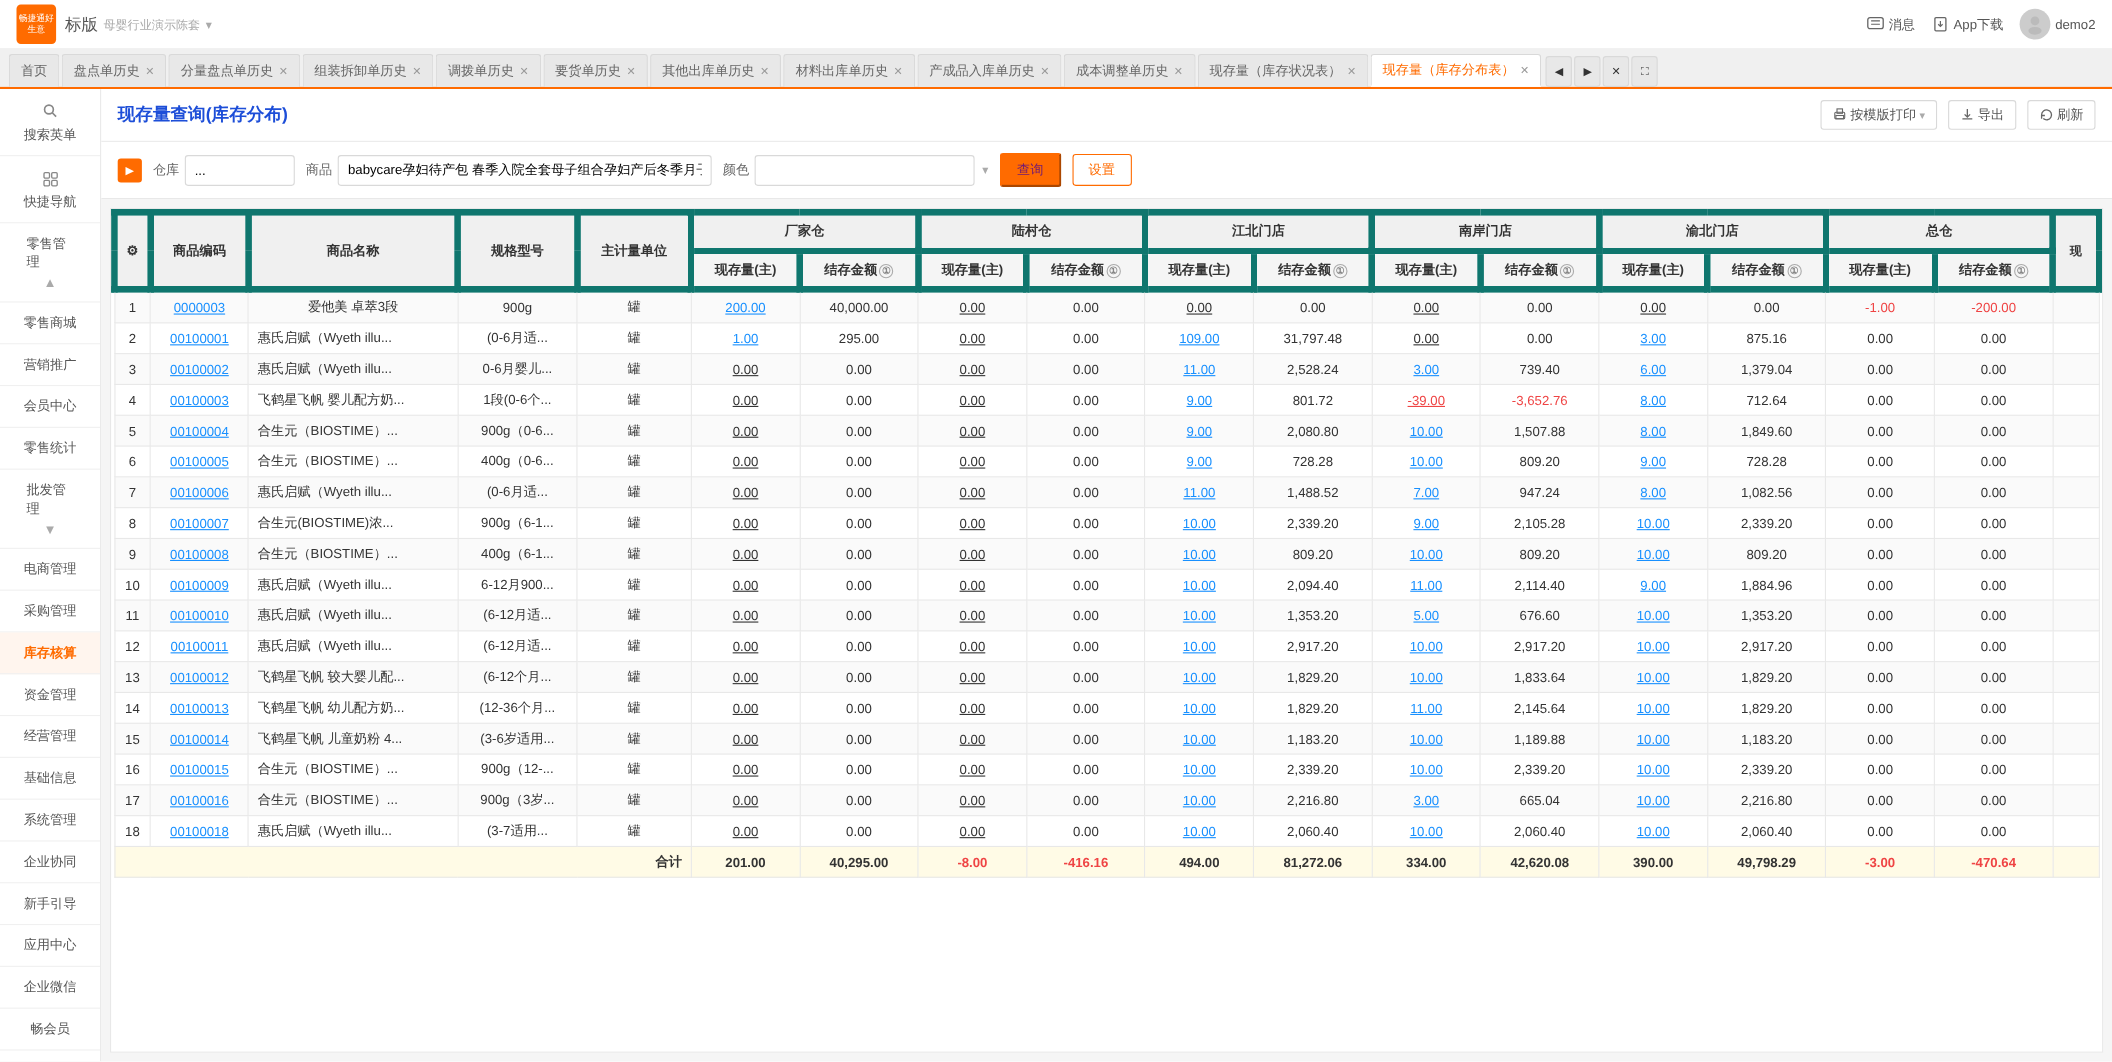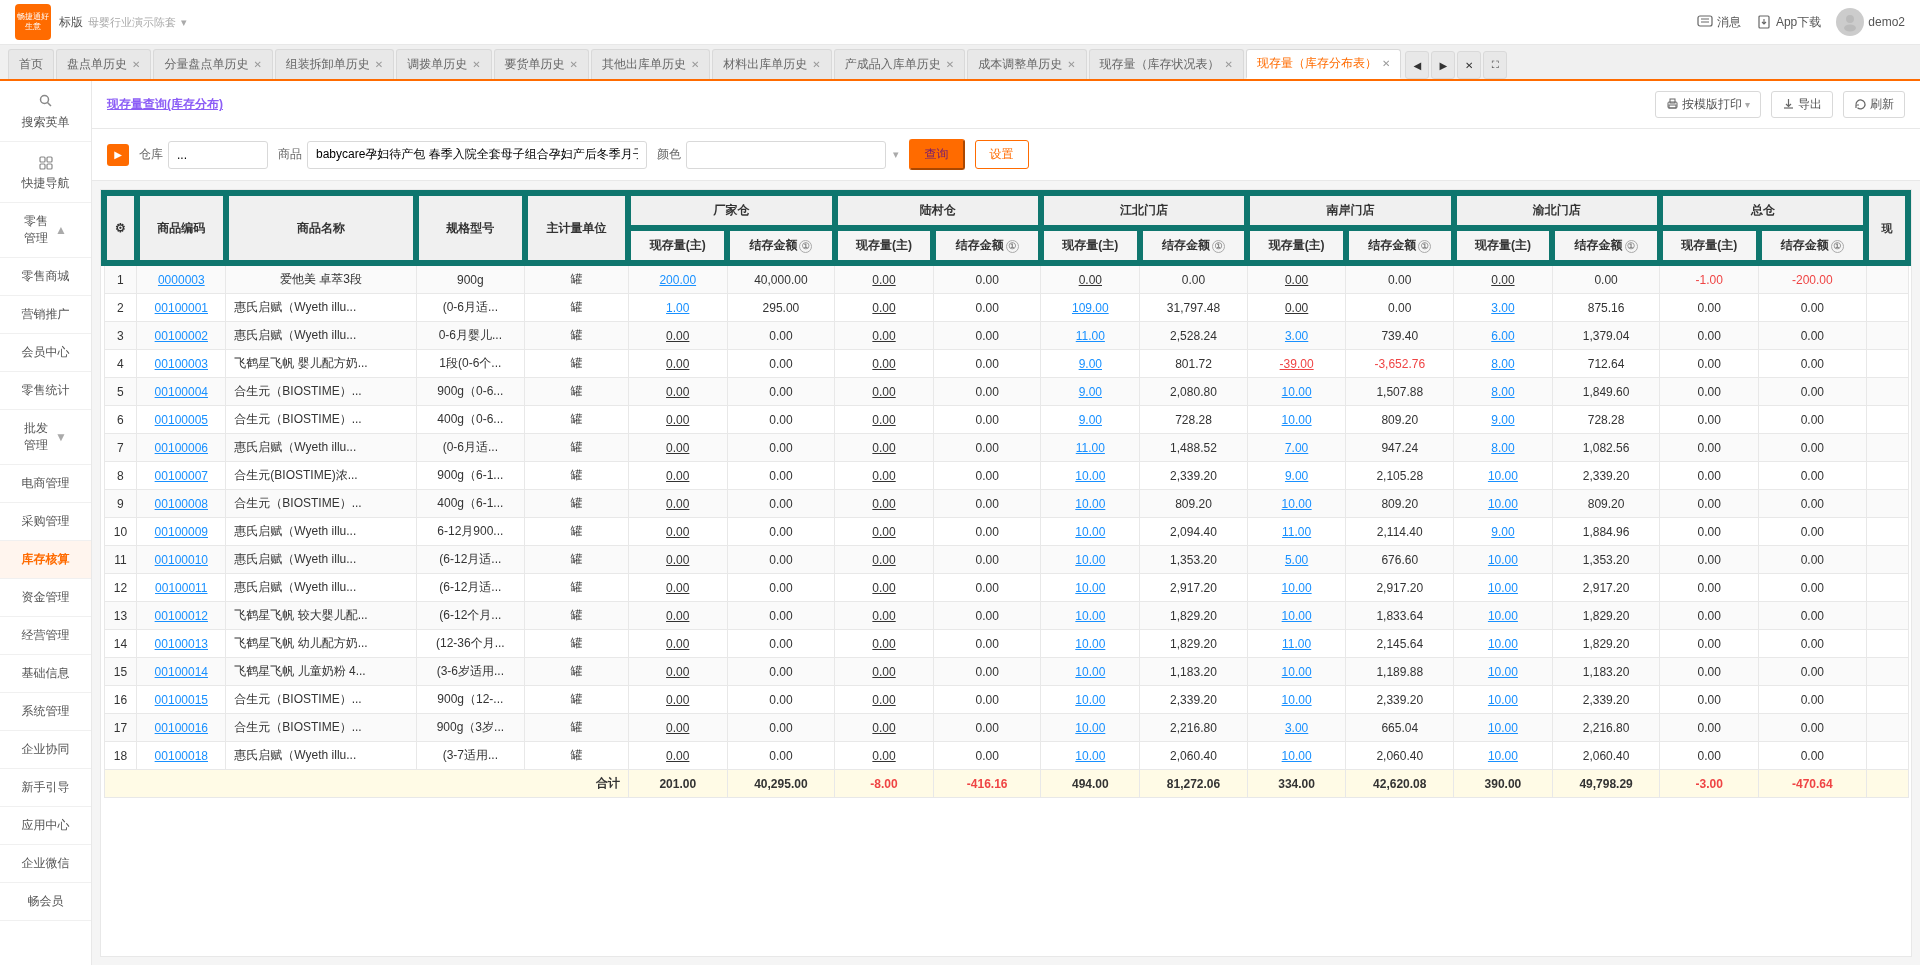--- a/index.html
+++ b/index.html
@@ -141,21 +141,21 @@
       color: #ff6b00;
     }
     .sidebar-item .icon-circle {
       width: 20px;
       height: 20px;
       display: flex;
       align-items: center;
       justify-content: center;
     }
     .sidebar-item-with-arrow {
-      flex-direction: row;
+      flex-direction: column;
       justify-content: center;
       padding: 10px 24px;
       text-align: left;
     }
 
     
     .content-area {
       flex: 1;
       overflow: hidden;
       display: flex;
@@ -166,24 +166,23 @@
     
     .page-header {
       background: #fff;
       padding: 10px 15px;
       display: flex;
       align-items: center;
       justify-content: space-between;
       border-bottom: 1px solid #e8e8e8;
     }
     .page-title {
-      font-size: 12px;
+      font-size: 16px;
       font-weight: bold;
-      color: #8b5cf6;
-      text-decoration: underline;
+      color: #1d4ed8;
     }
     .header-actions {
       display: flex;
       align-items: center;
       gap: 10px;
       justify-content: center;
     }
     .btn-action {
       display: flex;
       align-items: center;
@@ -336,21 +335,21 @@
   </style>
 </head>
 <body>
 
 <div class="top-bar">
   <div class="logo-area">
     <div class="logo-box">
       <span style="font-size:8px; line-height:1.3;">畅捷通好生意</span>
     </div>
     <div style="display:flex;align-items:center;gap:5px;">
-      <span style="font-size:12px;color:#555;">标版</span>
+      <span style="font-size:15px;color:#555;">标版</span>
       <span style="color:#aaa;font-size:11px;">母婴行业演示陈套</span>
       <span style="color:#aaa;font-size:11px;">▾</span>
     </div>
   </div>
   <div class="top-right">
     <div class="top-right-item">
       <svg width="16" height="16" viewBox="0 0 16 16" fill="#666">
           <rect x="1" y="2" width="14" height="10" rx="2" fill="none" stroke="#666" stroke-width="1.2"></rect>
           <path d="M4 8h8M4 5h8" stroke="#666" stroke-width="1"></path>
         </svg>

